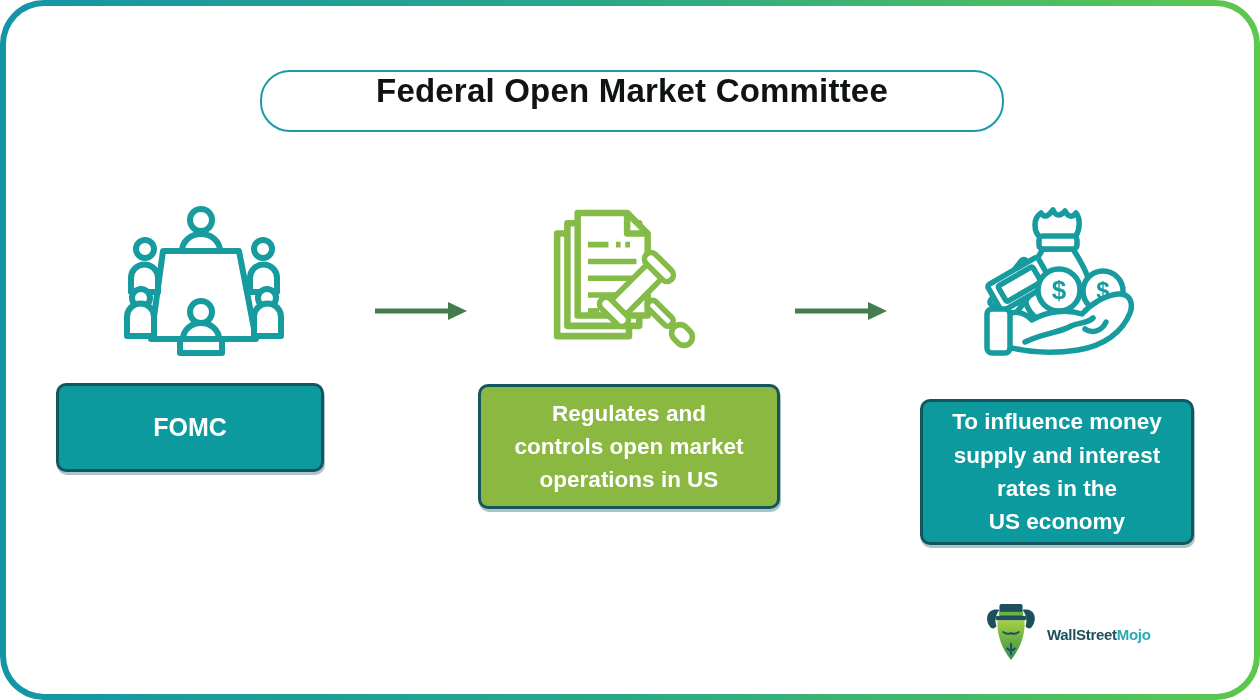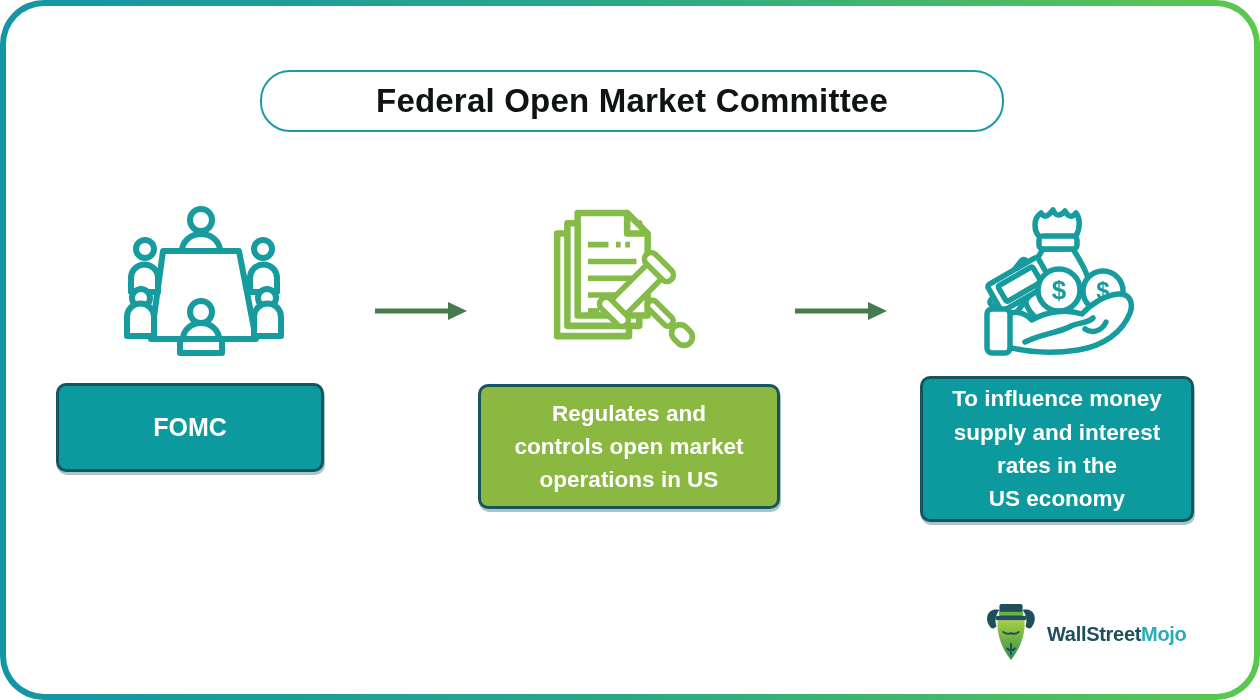--- a/index.html
+++ b/index.html
@@ -9,47 +9,47 @@
   }
   
   .frame { position:absolute; inset:0; border-radius:44px;
     background:linear-gradient(90deg,#1495a6 0%, #2aa788 48%, #5dc84d 100%); }
   .frame-inner { position:absolute; inset:6px; border-radius:38px; background:#ffffff; }
 
   
   .title-box {
     position:absolute; left:260px; top:70px; width:740px; height:58px;
     border:2.5px solid #1a9aa8; border-radius:30px; background:#fff;
-    display:flex; align-items:center; justify-content:center;
+    display:flex; justify-content:center;
   }
   .title-text { font-size:33px; font-weight:bold; color:#101314; letter-spacing:0.2px; }
 
   
   .icon-slot { position:absolute; }
 
   
   .arrow { position:absolute; }
 
   
   .node-box {
     position:absolute; border:3.5px solid #15565e; border-radius:10px;
     color:#ffffff; font-weight:bold; text-align:center;
     display:flex; align-items:center; justify-content:center;
     white-space:pre-line; box-shadow:1px 3px 0 rgba(21,86,94,0.35);
   }
   .node-box.teal  { background:#0c9a9e; }
   .node-box.green { background:#8ab840; }
   .box-1 { left:56px;  top:383px; width:262px; height:83px;  font-size:25px; }
   .box-2 { left:478px; top:384px; width:296px; height:119px; font-size:22.5px; line-height:1.48;align-items:center; }
-  .box-3 { left:920px; top:376px; width:268px; height:140px; font-size:22.5px; line-height:1.48; }
+  .box-3 { left:920px; top:399px; width:268px; height:140px; font-size:22.5px; line-height:1.48; }
 
   
   .logo { position:absolute; left:984px; top:600px; height:68px;
     display:flex; align-items:center; gap:9px; }
-  .logo-text { font-size:20px; font-weight:bold; letter-spacing:-0.3px; white-space:nowrap; }
+  .logo-text { font-size:15px; font-weight:bold; letter-spacing:-0.3px; white-space:nowrap; }
   .logo-primary { color:#1d4f5c; }
   .logo-secondary { color:#29acb5; }
 </style>
 </head>
 <body>
 
 <div class="canvas">
   <div class="frame">
     <div class="frame-inner"></div>
   </div>

